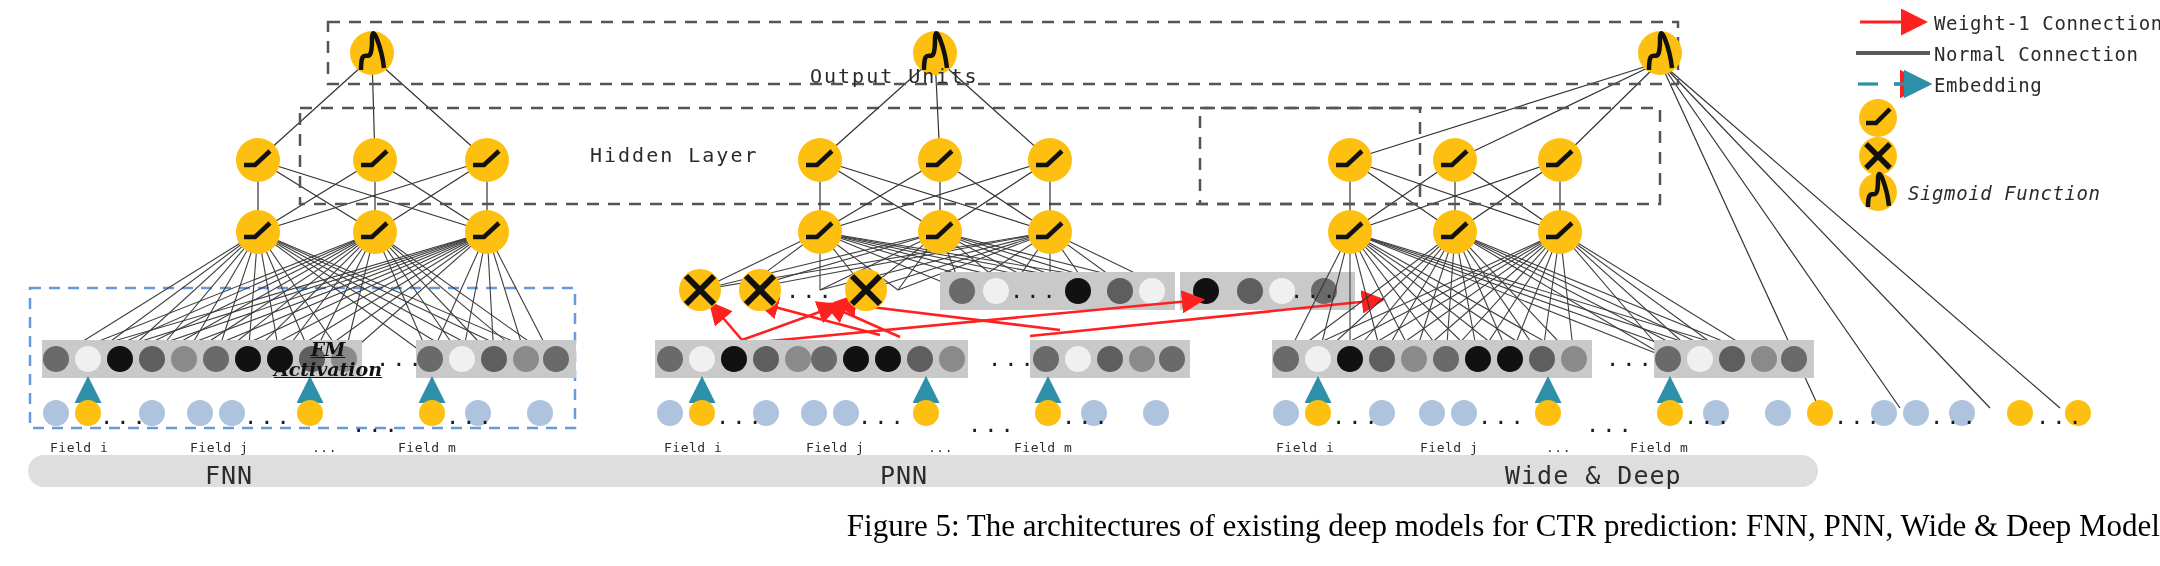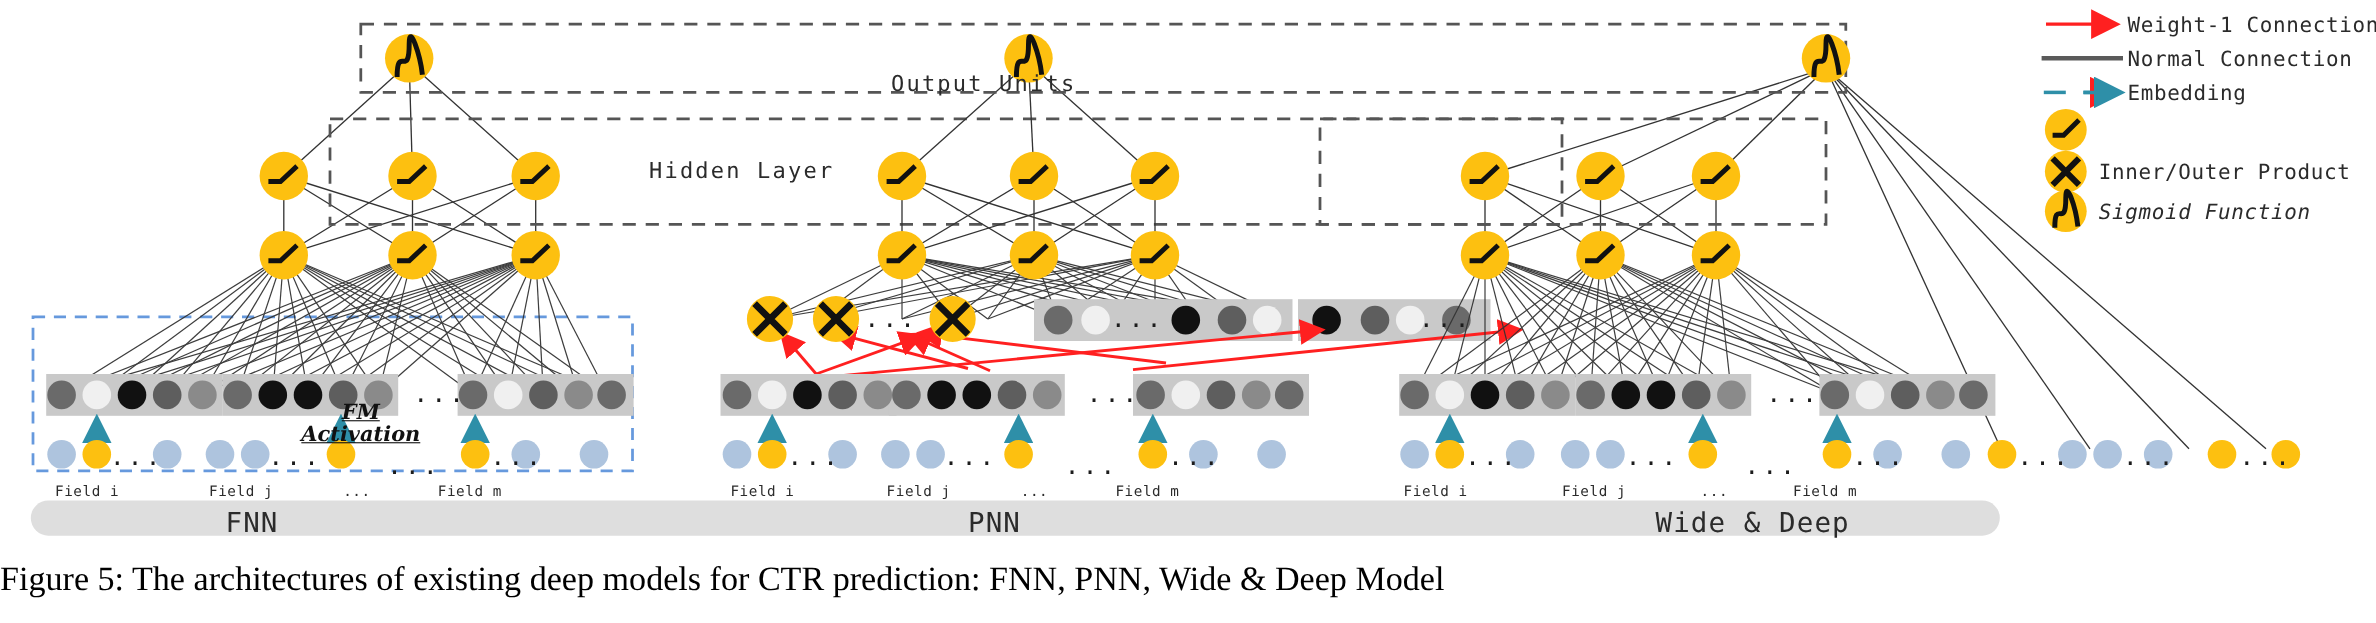--- a/index.html
+++ b/index.html
@@ -6,22 +6,22 @@
   body{width:2160px;height:566px;font-family:"DejaVu Sans Mono",monospace;overflow:hidden;position:relative;}
   #stage{position:relative;width:2160px;height:566px;background:#ffffff;}
   svg#fig{position:absolute;left:0;top:0;width:2160px;height:566px;}
   .lbl{position:absolute;font-family:"DejaVu Sans Mono",monospace;color:#2b2b2b;white-space:nowrap;}
   .fieldlbl{font-size:13px;letter-spacing:.5px;}
   .banner-lbl{font-size:25px;letter-spacing:1px;}
   .box-lbl{font-size:20px;letter-spacing:2px;}
   .legend-lbl{font-size:19px;letter-spacing:.6px;}
   .dots{font-size:22px;letter-spacing:3px;color:#1c1c1c;}
   .fmpre{font-style:italic;font-weight:bold;text-decoration:underline;font-size:19px;color:#111;
-         font-family:"DejaVu Serif",serif;text-align:center;line-height:1.05;margin-top:26px;}
-  .caption{position:absolute;left:0;top:508px;width:2160px;text-align:left;
+         font-family:"DejaVu Serif",serif;text-align:center;line-height:1.05;}
+  .caption{position:absolute;left:0;top:508px;width:2160px;text-align:right;
            font-family:"Liberation Serif","DejaVu Serif",serif;font-size:31px;color:#000;}
 </style>
 </head>
 <body>
 
 <div id="stage">
 
   <svg id="fig" viewBox="0 0 2160 566" xmlns="http://www.w3.org/2000/svg">
     <defs>
       <marker id="redArrow" markerWidth="9" markerHeight="9" refX="7" refY="4.5" orient="auto">
@@ -531,17 +531,16 @@
   <div class="lbl fieldlbl" style="left:1546px;top:440px;">...</div>
   <div class="lbl fieldlbl" style="left:1630px;top:440px;">Field m</div>
 
   <div class="lbl banner-lbl" style="left:205px;top:461px;">FNN</div>
   <div class="lbl banner-lbl" style="left:880px;top:461px;">PNN</div>
   <div class="lbl banner-lbl" style="left:1505px;top:461px;">Wide &amp; Deep</div>
 
   <div class="lbl legend-lbl" style="left:1934px;top:12px;">Weight-1 Connection</div>
   <div class="lbl legend-lbl" style="left:1934px;top:43px;">Normal Connection</div>
   <div class="lbl legend-lbl" style="left:1934px;top:74px;">Embedding</div>
-  <div class="lbl legend-lbl" style="left:1908px;top:146px;">Inner/Outer Product</div>
   <div class="lbl legend-lbl" style="left:1908px;top:182px;font-style:italic;">Sigmoid Function</div>
 
   <div class="caption">Figure 5: The architectures of existing deep models for CTR prediction: FNN, PNN, Wide &amp; Deep Model</div>
 </div>
 
 </body></html>

